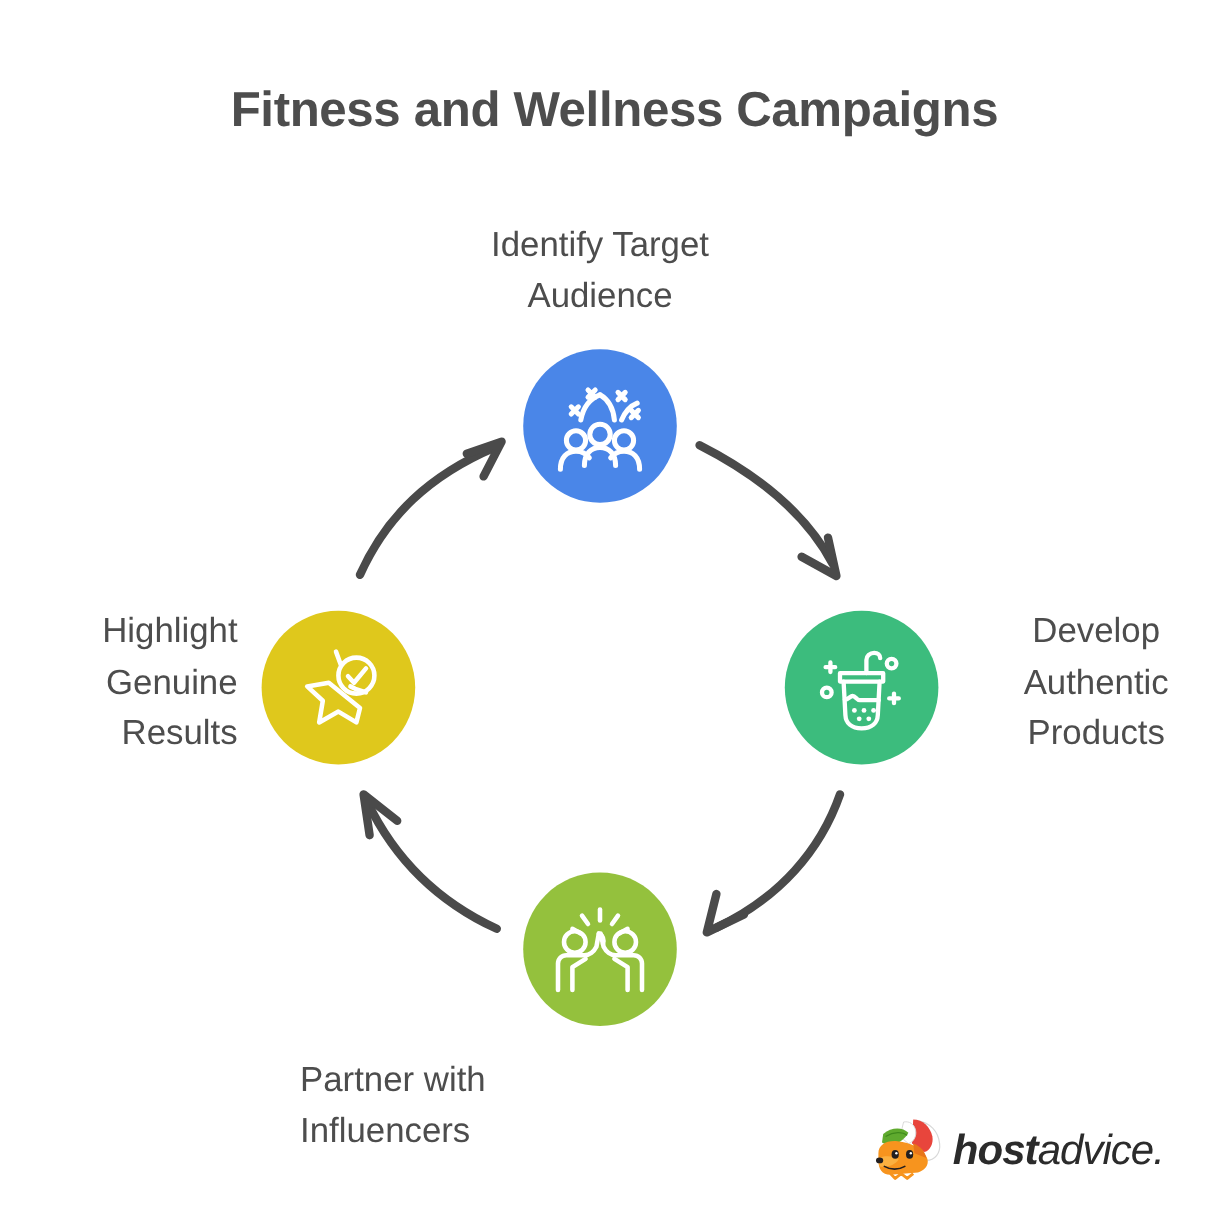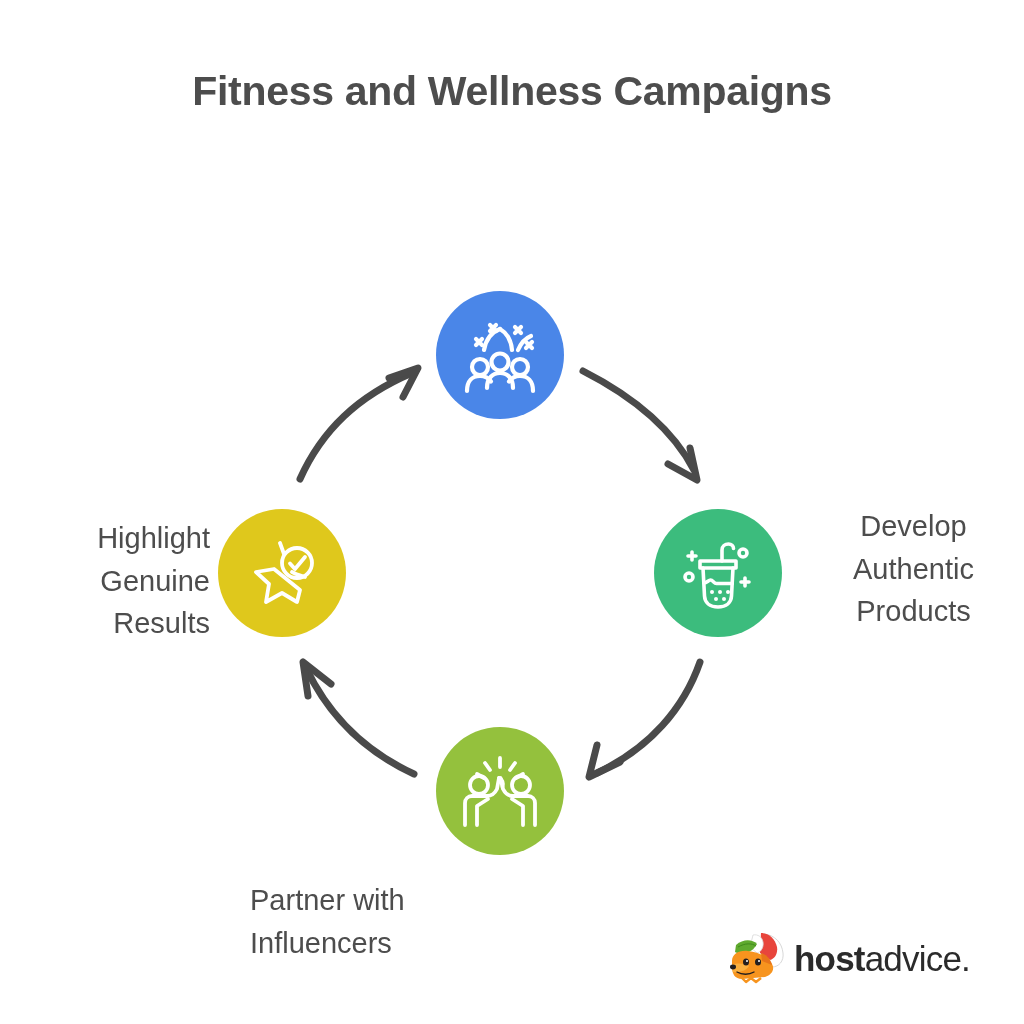--- a/index.html
+++ b/index.html
@@ -83,40 +83,40 @@
     width: 215px;
     text-align: center;
   }
   #label-bottom {
     left: 250px;
     top: 879px;
     width: 500px;
     text-align: left;
   }
   #label-left {
-    left: 20px;
+    left: 8px;
     top: 505px;
     width: 190px;
     text-align: right;
-    margin-top: 12px;
   }
 
   
   #logo {
     position: absolute;
     left: 728px;
     top: 928px;
     width: 256px;
     height: 62px;
     display: flex;
     align-items: center;
   }
   #logo-mark { width: 62px; height: 56px; flex: 0 0 62px; }
   #logo-text {
     font-size: 35px;
+    font-style: italic;
     color: #2b2b2b;
     letter-spacing: -0.8px;
     margin-left: 4px;
     white-space: nowrap;
   }
   #logo-text .bold { font-weight: bold; }
 </style>
 </head>
 <body>
 
@@ -231,20 +231,22 @@
         <g fill="none" stroke="#ffffff" stroke-width="3.8" stroke-linecap="round" stroke-linejoin="round">
 
           <path d="M41,13 L45,24 M53,42 L57,44 L66,47 M61,60 L58,72 L43,63 L27,72 L30,54 L17,42 L35,39 Z"></path>
 
           <circle cx="58" cy="33" r="15"></circle>
           <path d="M51,33.5 L56,39 L66,27"></path>
         </g>
       </svg>
     </div>
 
+    <div class="node-label" id="label-top">Identify Target
+Audience</div>
 
     <div class="node-label" id="label-right">Develop
 Authentic
 Products</div>
 
     <div class="node-label" id="label-bottom">Partner with
 Influencers</div>
 
     <div class="node-label" id="label-left">Highlight
 Genuine

